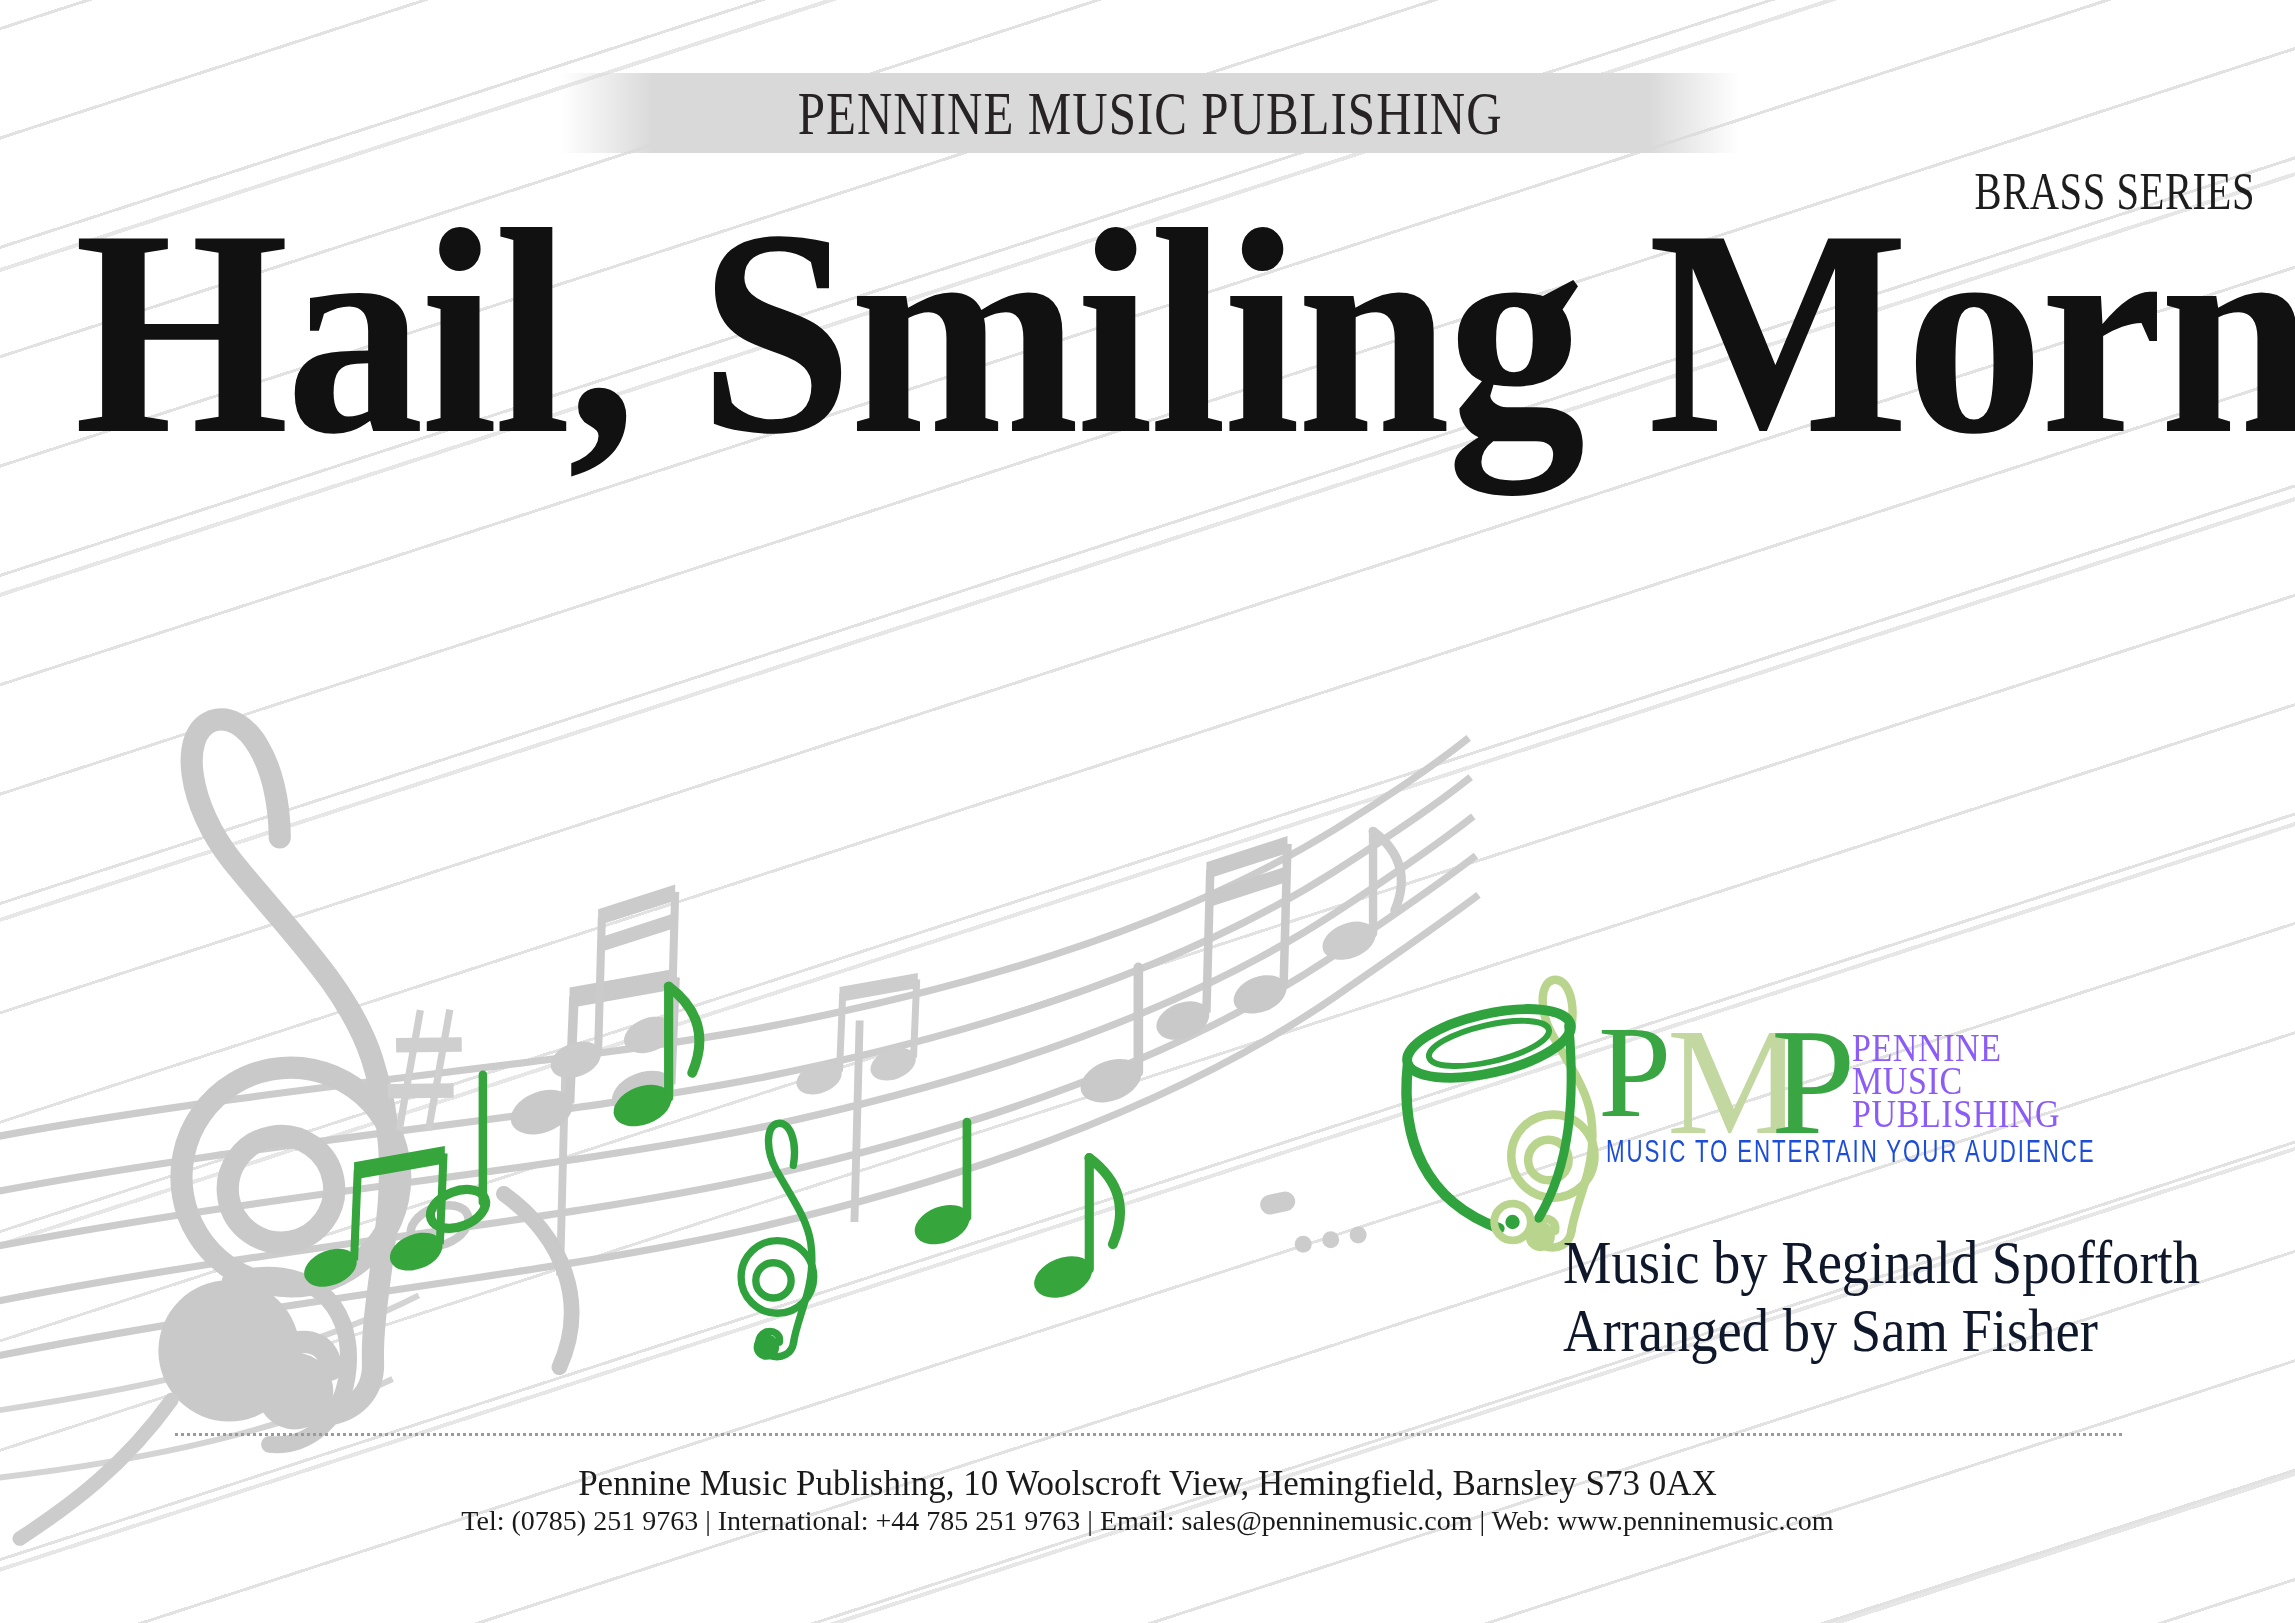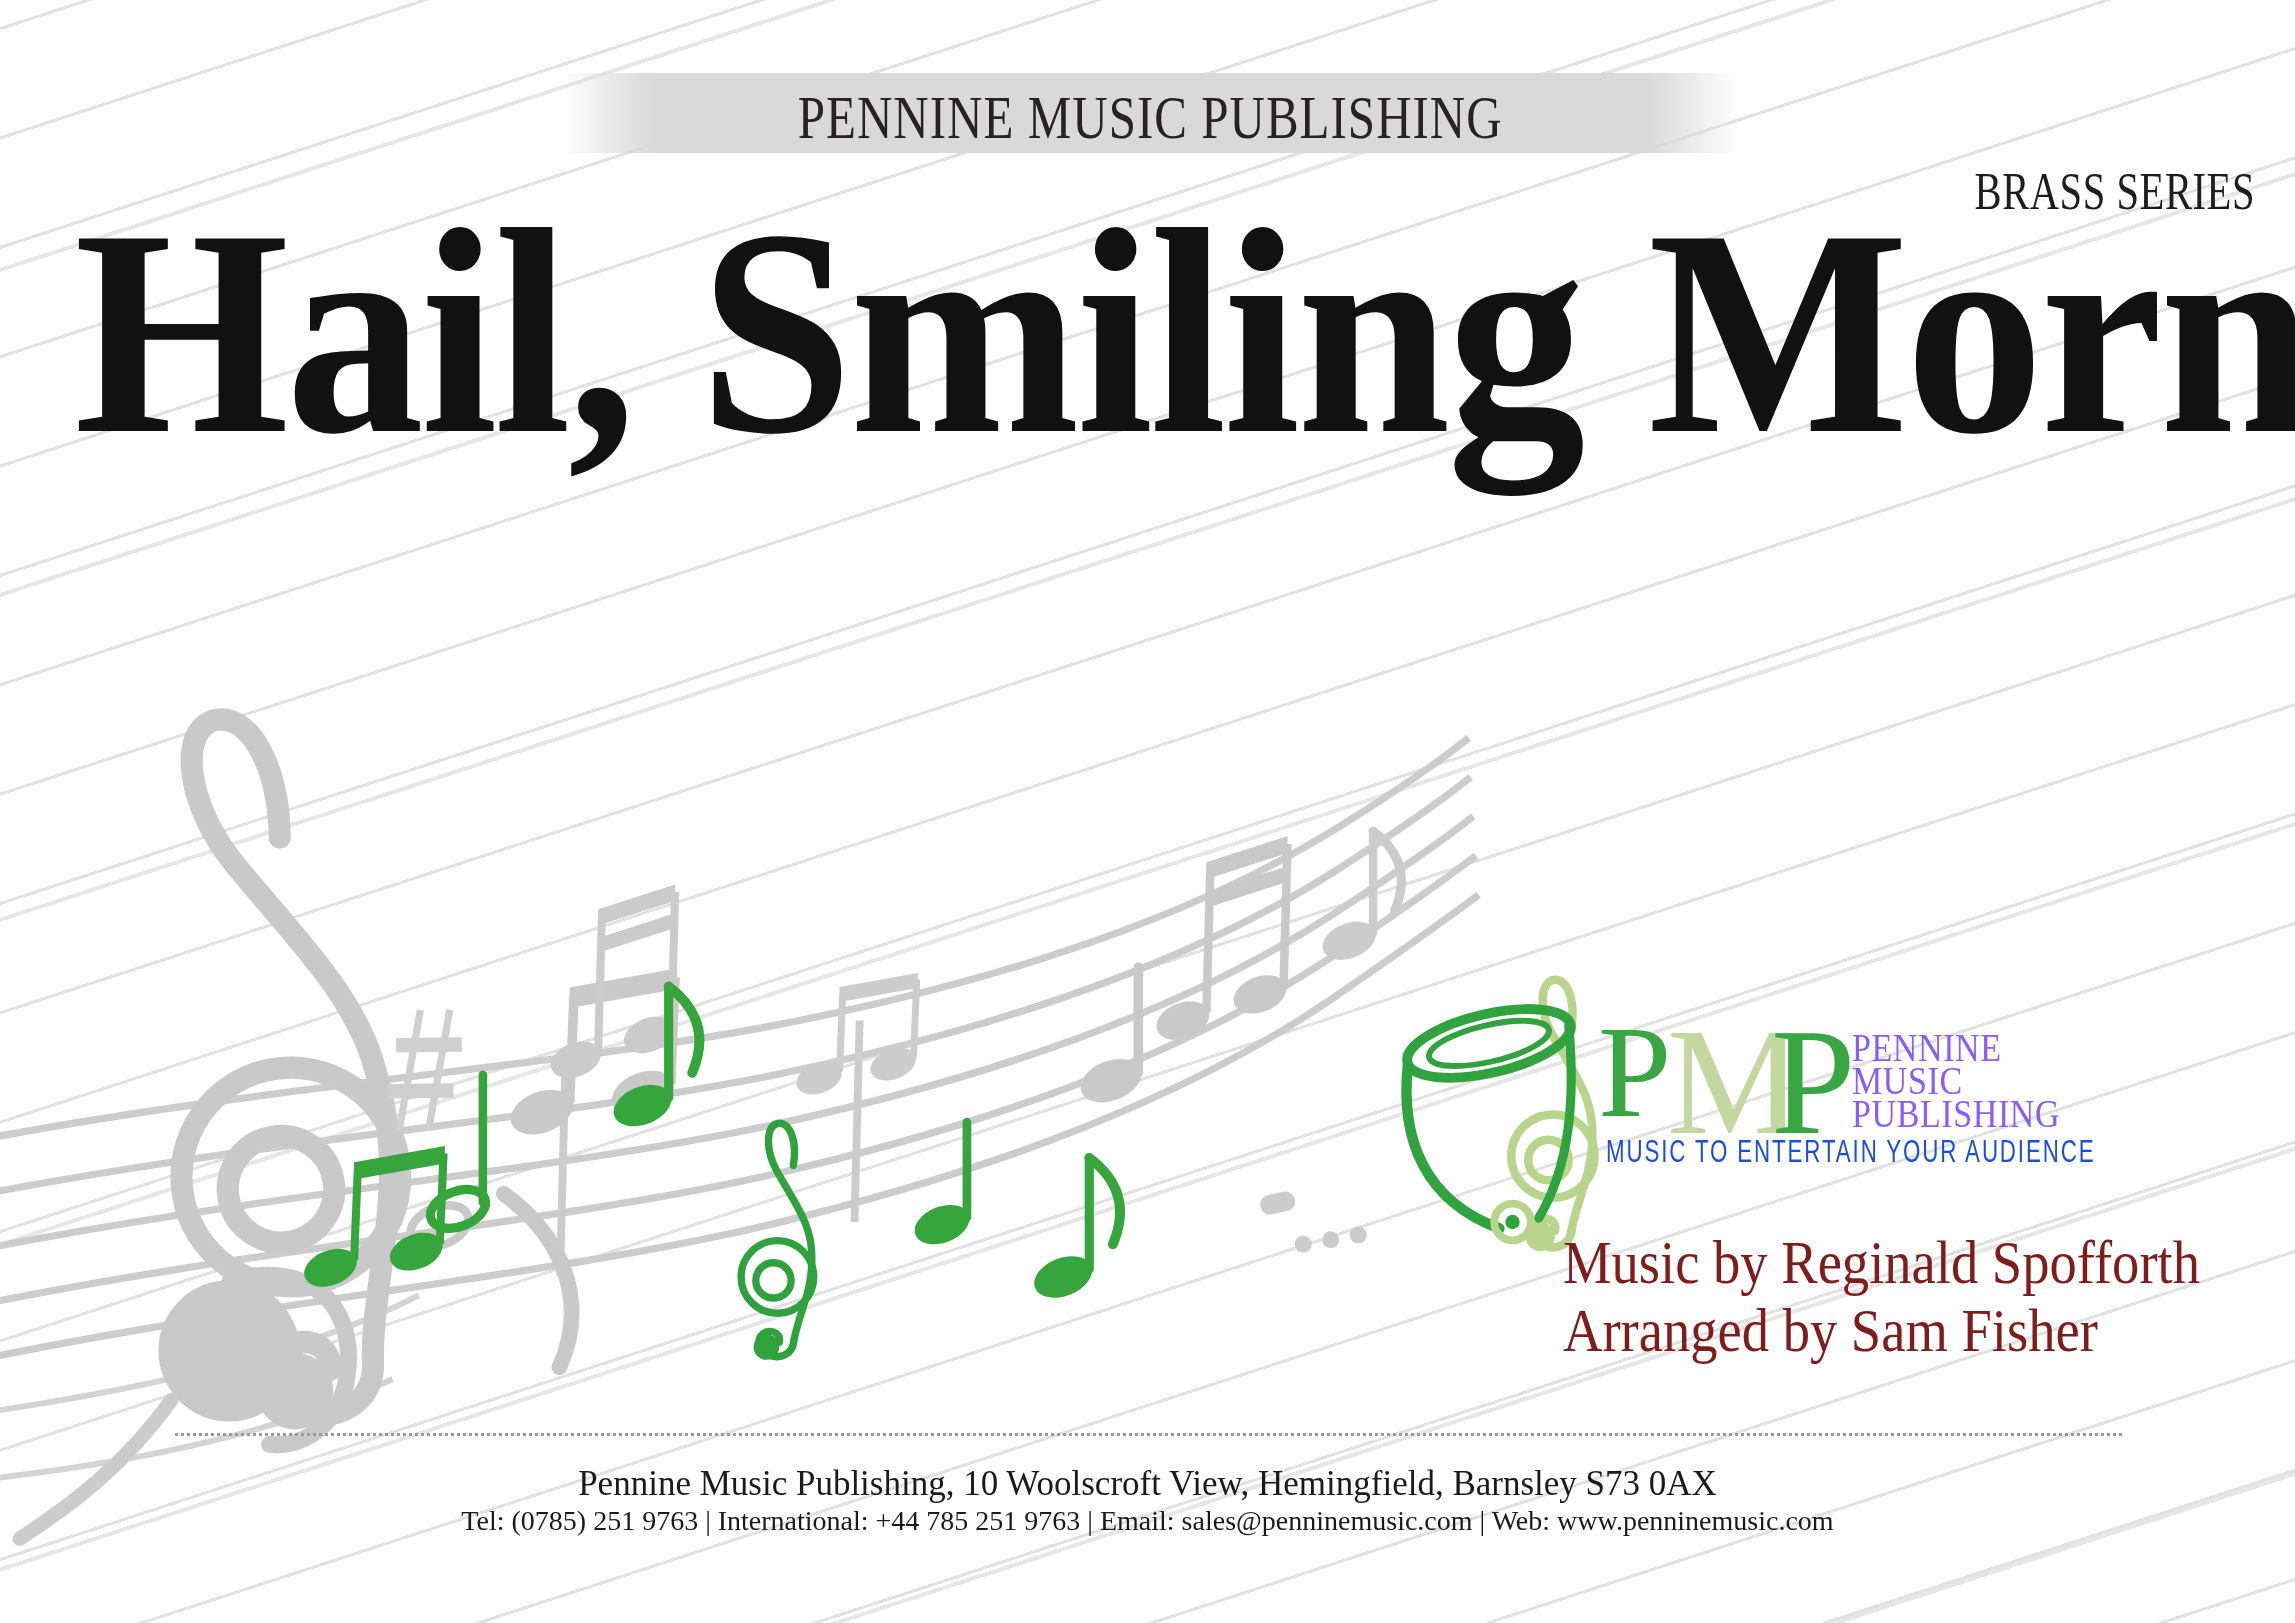--- a/index.html
+++ b/index.html
@@ -23,21 +23,21 @@
     background:repeating-linear-gradient(342deg,
       rgba(255,255,255,0) 0px, rgba(255,255,255,0) 305px,
       rgba(120,120,120,0.18) 305px, rgba(120,120,120,0.18) 309px);
     z-index:0;
   }
 
   .band{
     position:absolute;left:561px;top:73px;width:1179px;height:80px;
     background:linear-gradient(90deg, rgba(217,217,217,0) 0px, #d9d9d9 92px,
                #d9d9d9 calc(100% - 92px), rgba(217,217,217,0) 100%);
-    display:flex;align-items:flex-end;justify-content:center;
+    display:flex;align-items:center;justify-content:center;
     z-index:2;
   }
   .band-title{
     font-size:62px;color:#272325;white-space:nowrap;
     transform:scaleX(0.79);transform-origin:center;
     letter-spacing:1.3px;
   }
   .series{
     position:absolute;left:0;top:162px;width:100%;text-align:right;z-index:2;
   }
@@ -69,21 +69,21 @@
   }
   .logo-lines div{transform:scaleX(0.83);transform-origin:left center;white-space:nowrap;letter-spacing:0.7px;}
   .tagline{
     position:absolute;left:1606px;top:1134px;z-index:2;
     font-family:"Liberation Sans", sans-serif;font-size:31px;color:#1d4ed8;
   }
   .tagline span{display:inline-block;transform:scaleX(0.72);transform-origin:left center;
     letter-spacing:2.6px;white-space:nowrap;}
 
   .credits{
-    position:absolute;left:1563px;top:1228px;z-index:2;color:#7f1d1d;
+    position:absolute;left:1563px;top:1228px;z-index:2;color:#0f172a;
     font-size:62px;line-height:68px;
   }
   .credits div{transform:scaleX(0.88);transform-origin:left center;white-space:nowrap;}
 
   .dotted-sep{
     position:absolute;left:175px;top:1433px;width:1947px;height:0;
     border-top:3.3px dotted #9a9a9a;z-index:2;
   }
   .footer-address, .footer-contact{
     position:absolute;left:0;width:100%;text-align:center;z-index:2;color:#1a1a1a;

